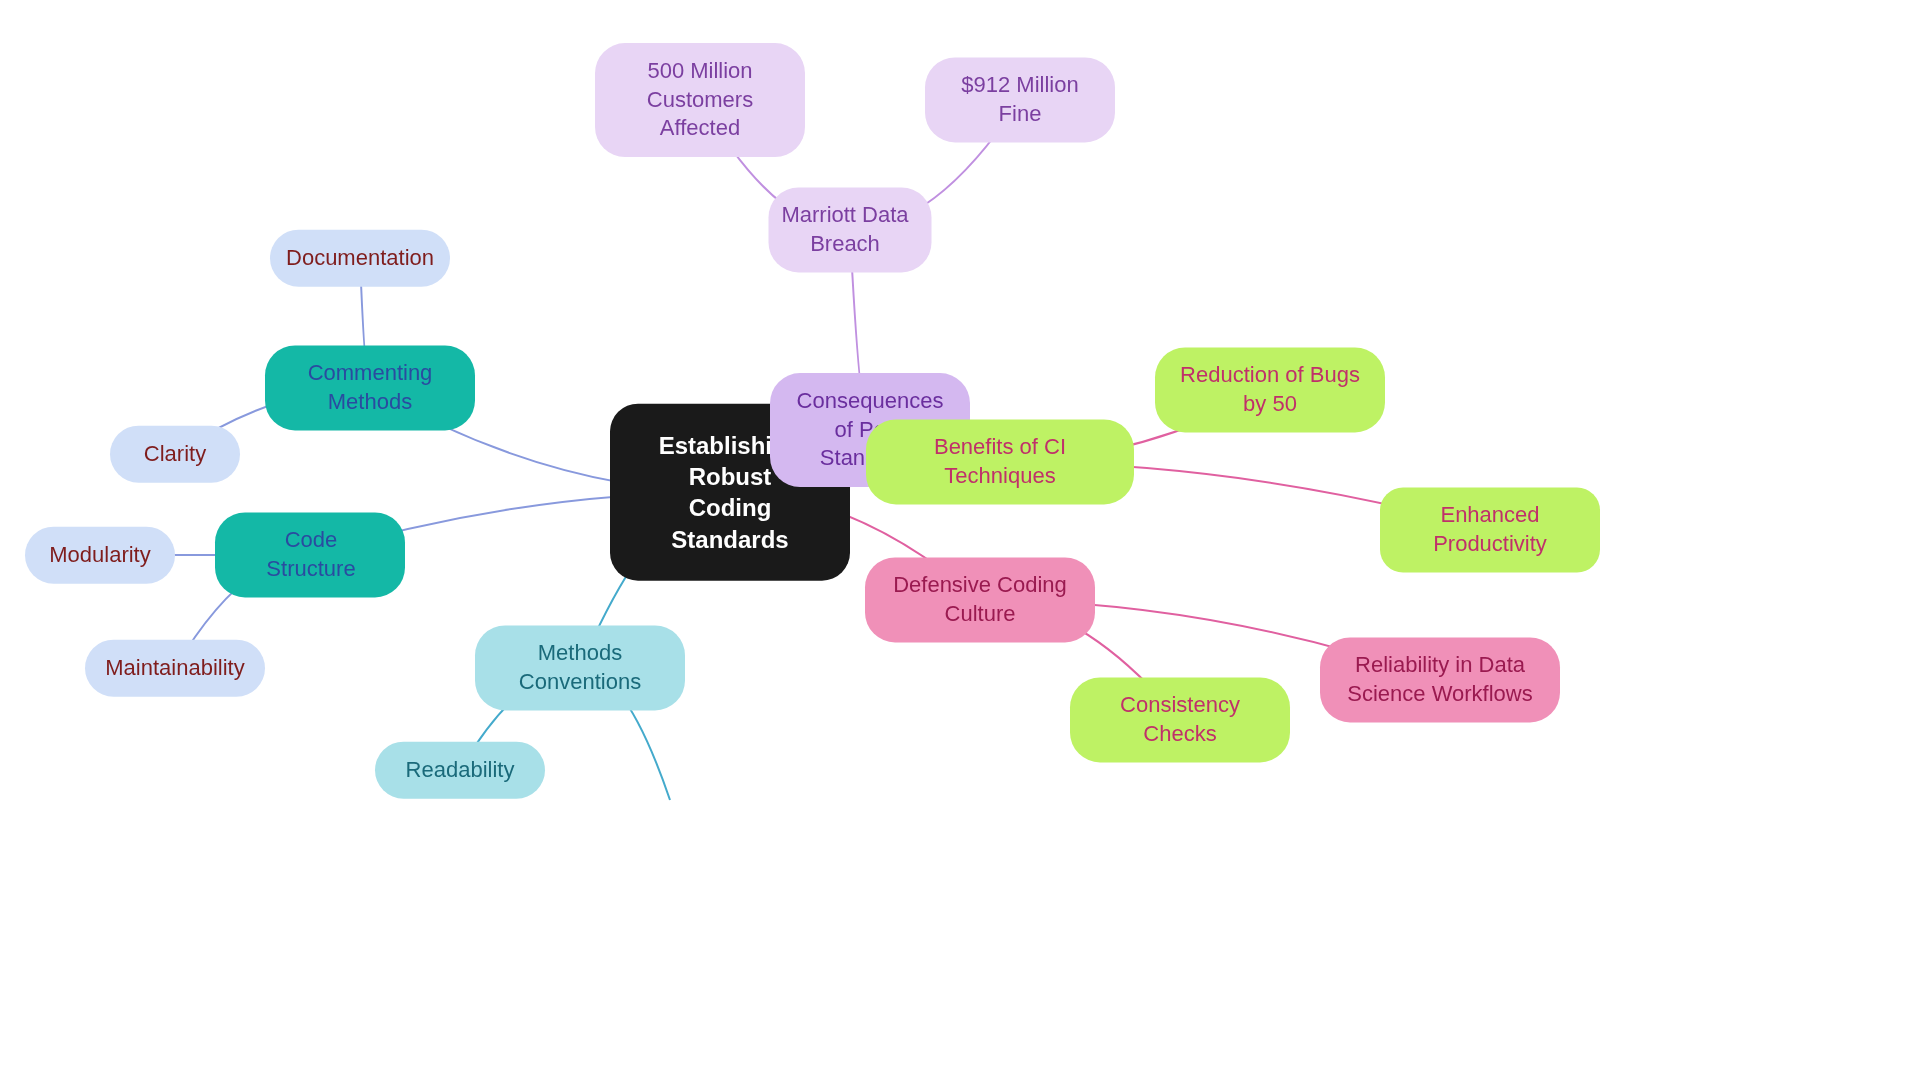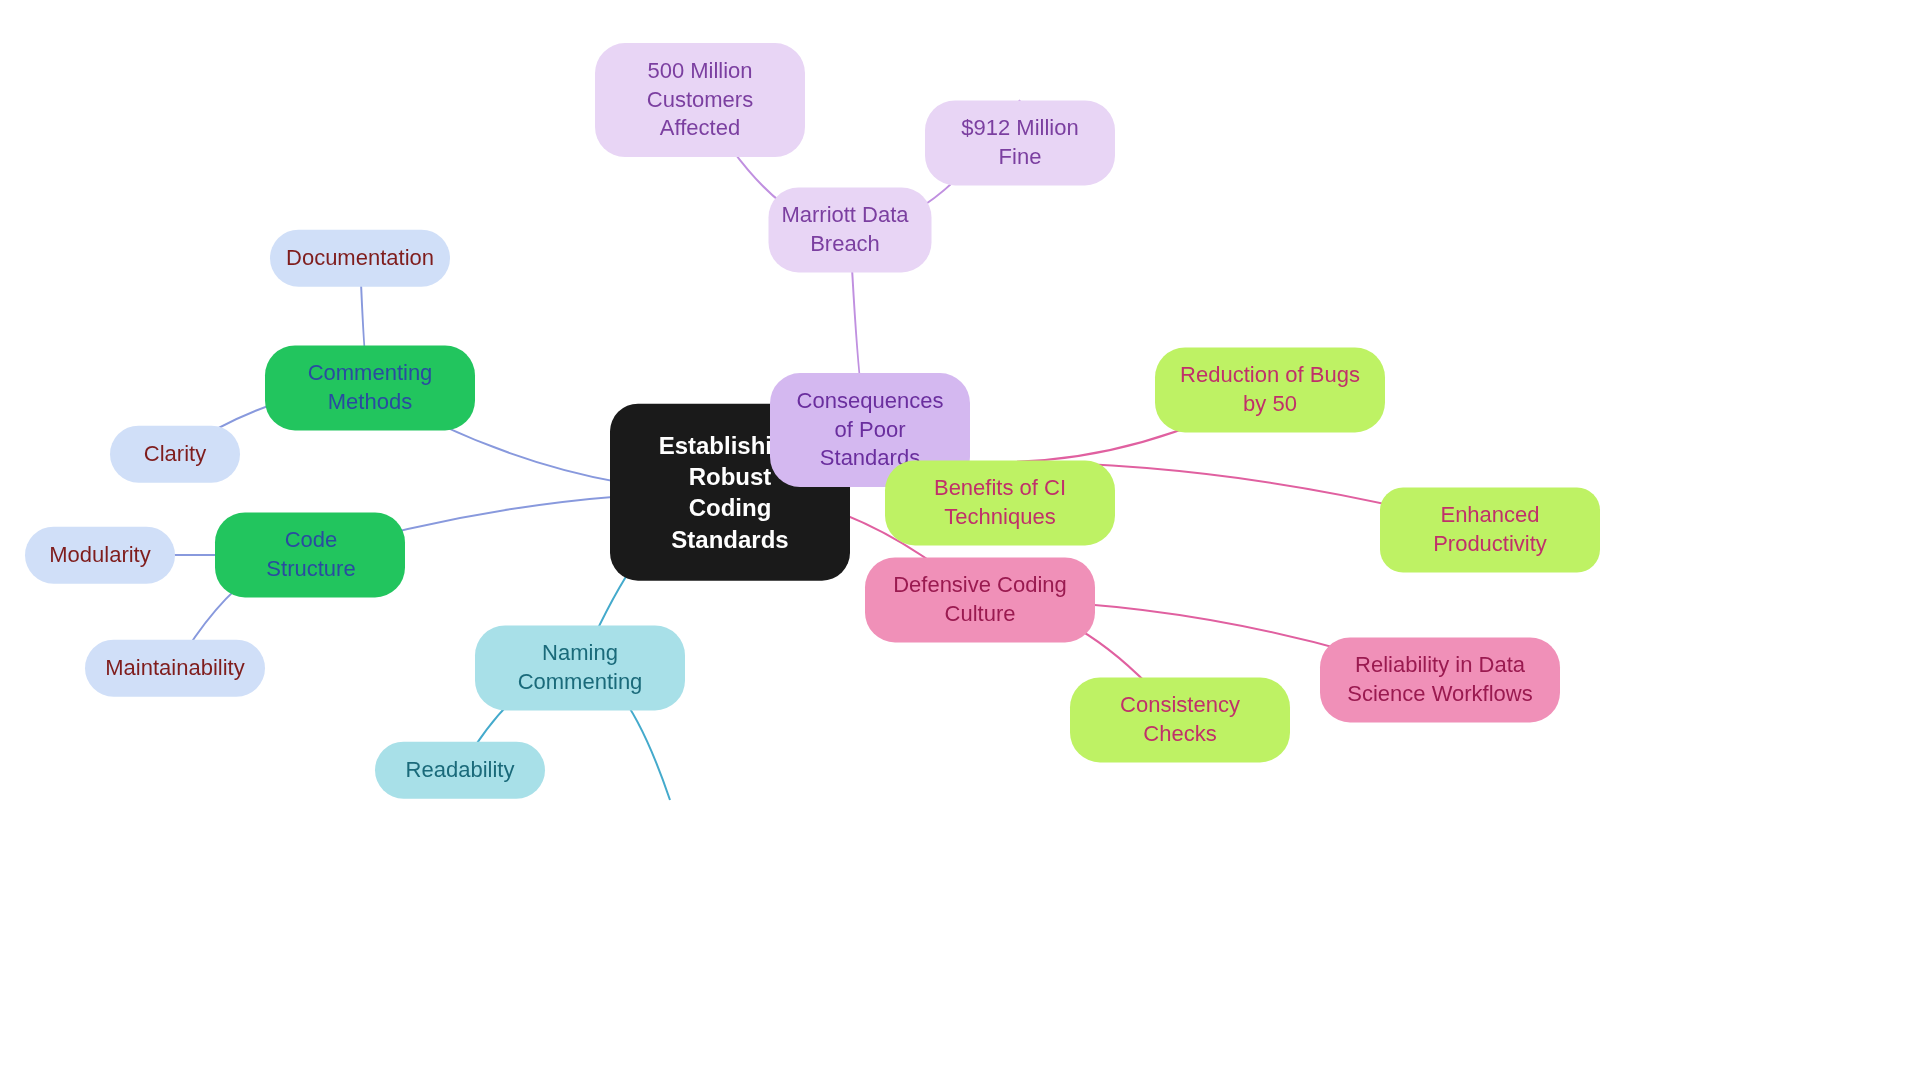--- a/index.html
+++ b/index.html
@@ -52,21 +52,21 @@
     }
     .node-purple-medium {
       background: #d4b8f0;
       color: #6a2e9e;
     }
     .node-blue-light {
       background: #d0dff8;
       color: #7f1d1d;
     }
     .node-blue-medium {
-      background: #22c55e;
+      background: #14b8a6;
       color: #2a4ba0;
     }
     .node-teal {
       background: #a8e0e8;
       color: #1a6a7a;
     }
     .node-pink-light {
       background: #bef264;
       color: #c0306a;
     }
@@ -97,28 +97,28 @@
       <path d="M 1000 462 Q 1135 462 1270 390" stroke="#e060a0" stroke-width="2" fill="none"></path>
       <path d="M 1000 462 Q 1245 462 1490 530" stroke="#e060a0" stroke-width="2" fill="none"></path>
       <path d="M 730 492 Q 855 492 980 600" stroke="#e060a0" stroke-width="2" fill="none"></path>
       <path d="M 980 600 Q 1080 600 1180 720" stroke="#e060a0" stroke-width="2" fill="none"></path>
       <path d="M 980 600 Q 1210 600 1440 680" stroke="#e060a0" stroke-width="2" fill="none"></path>
     </svg>
 <div class="node node-center" style="left: 730px; top: 492px; width: 240px;">Establishing Robust Coding Standards</div>
     <div class="node node-purple-medium" style="left: 870px; top: 430px; width: 200px;">Consequences of Poor Standards</div>
     <div class="node node-purple-light" style="left: 850px; top: 230px; width: 163px; padding-left: 12px;">Marriott Data Breach</div>
     <div class="node node-purple-light" style="left: 700px; top: 100px; width: 210px;">500 Million Customers Affected</div>
-    <div class="node node-purple-light" style="left: 1020px; top: 100px; width: 190px; margin-top: 43px;">$912 Million Fine</div>
+    <div class="node node-purple-light" style="left: 1020px; top: 100px; width: 190px;">$912 Million Fine</div>
     <div class="node node-blue-medium" style="left: 370px; top: 388px; width: 210px;">Commenting Methods</div>
     <div class="node node-blue-light" style="left: 360px; top: 258px; width: 180px;">Documentation</div>
     <div class="node node-blue-light" style="left: 175px; top: 454px; width: 130px;">Clarity</div>
     <div class="node node-blue-medium" style="left: 310px; top: 555px; width: 190px; padding-left: 24px;">Code Structure</div>
     <div class="node node-blue-light" style="left: 100px; top: 555px; width: 150px;">Modularity</div>
     <div class="node node-blue-light" style="left: 175px; top: 668px; width: 180px;">Maintainability</div>
-    <div class="node node-teal" style="left: 580px; top: 668px; width: 210px;">Naming Commenting</div>
+    <div class="node node-teal" style="left: 580px; top: 668px; width: 210px;">Methods Conventions</div>
     <div class="node node-teal" style="left: 460px; top: 770px; width: 170px;">Readability</div>
-    <div class="node node-pink-light" style="left: 1000px; top: 462px; width: 230px; margin-top: 41px;">Benefits of CI Techniques</div>
+    <div class="node node-pink-light" style="left: 1000px; top: 462px; width: 268px;">Benefits of CI Techniques</div>
     <div class="node node-pink-light" style="left: 1270px; top: 390px; width: 230px;">Reduction of Bugs by 50</div>
     <div class="node node-pink-light" style="left: 1490px; top: 530px; width: 220px; border-radius: 23px;">Enhanced Productivity</div>
     <div class="node node-pink-light" style="left: 1180px; top: 720px; width: 220px;">Consistency Checks</div>
     <div class="node node-pink-medium" style="left: 980px; top: 600px; width: 230px;">Defensive Coding Culture</div>
     <div class="node node-pink-medium" style="left: 1440px; top: 680px; width: 240px;">Reliability in Data Science Workflows</div>
   </div>
 
 </body></html>

